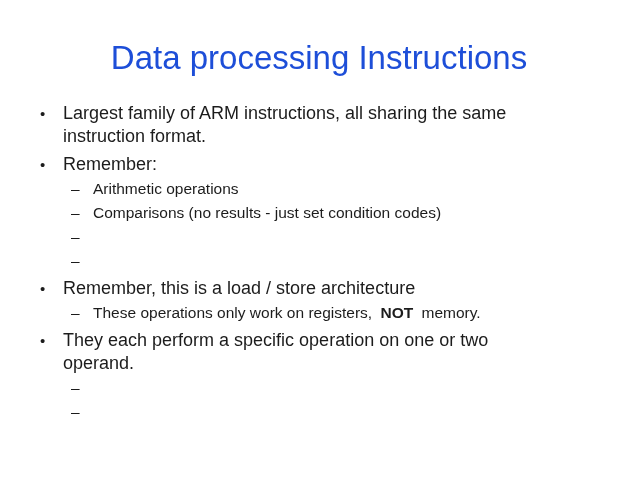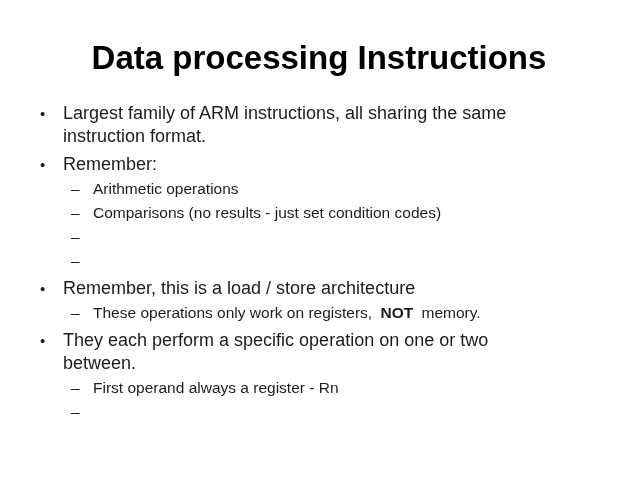--- a/index.html
+++ b/index.html
@@ -14,22 +14,22 @@
     background: #ffffff;
     font-family: "Liberation Sans", sans-serif;
     color: #1c1c1c;
     overflow: hidden;
   }
   .slide-title {
     margin-top: 38px;
     text-align: center;
     font-size: 33px;
     line-height: 40px;
-    font-weight: 700;
-    color: #000000;
+    font-weight: 400;
+    color: #1d4ed8;
     letter-spacing: 0px;
   }
   .body-area {
     margin-top: 24px;
     padding-left: 40px;
     padding-right: 28px;
   }
   .bullet {
     display: flex;
     align-items: flex-start;
@@ -112,26 +112,25 @@
     </div>
 
     <div class="bullet l2">
       <span class="marker">–</span>
       <span class="btext"><span>These operations only work on registers, </span><span class="emph">NOT</span><span> memory.</span></span>
     </div>
 
     <div class="bullet l1">
       <span class="marker">•</span>
       <span class="btext">They each perform a specific operation on one or two
-between.</span>
+operand.</span>
     </div>
 
     <div class="bullet l2">
       <span class="marker">–</span>
-      <span class="btext">First operand always a register - Rn</span>
     </div>
 
     <div class="bullet l2">
       <span class="marker">–</span>
     </div>
 
   </div>
 </div>
 
 </body></html>

